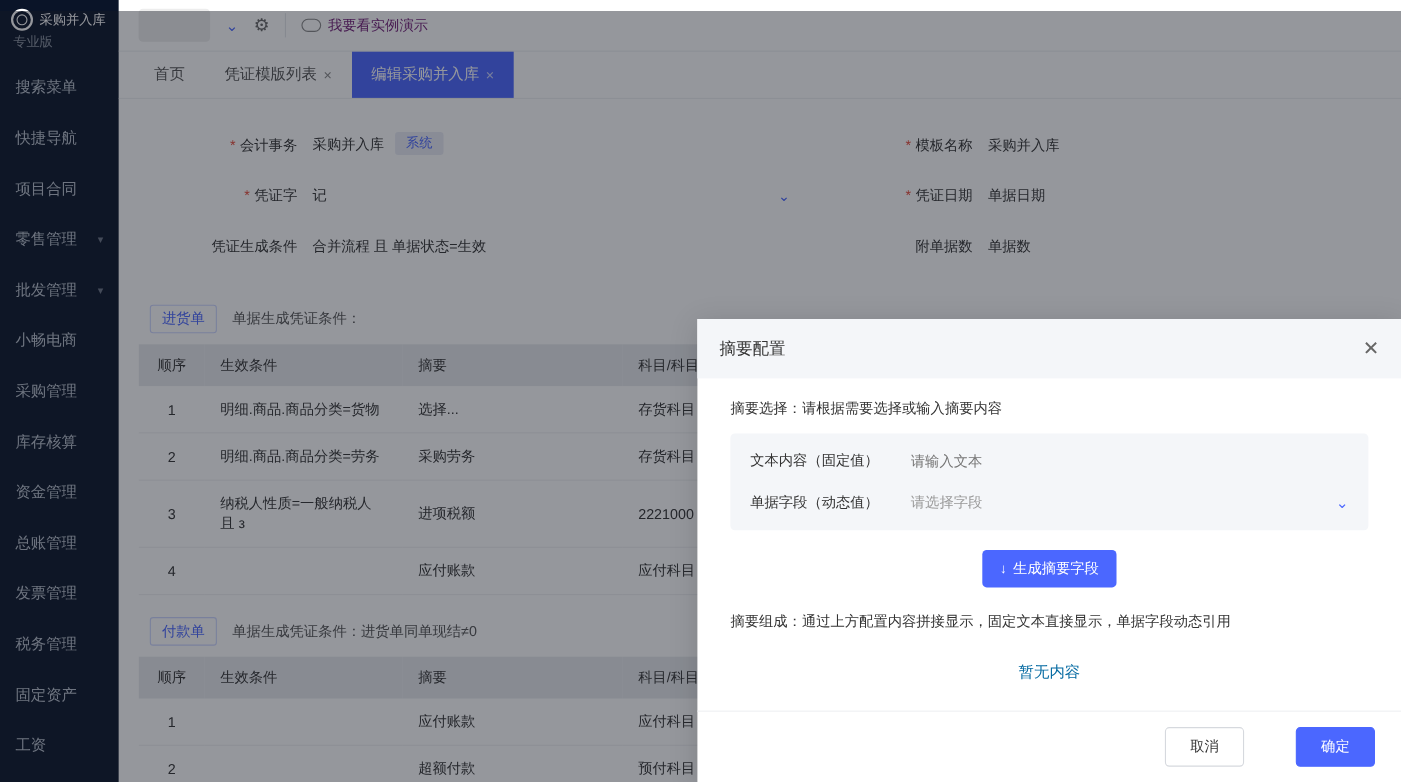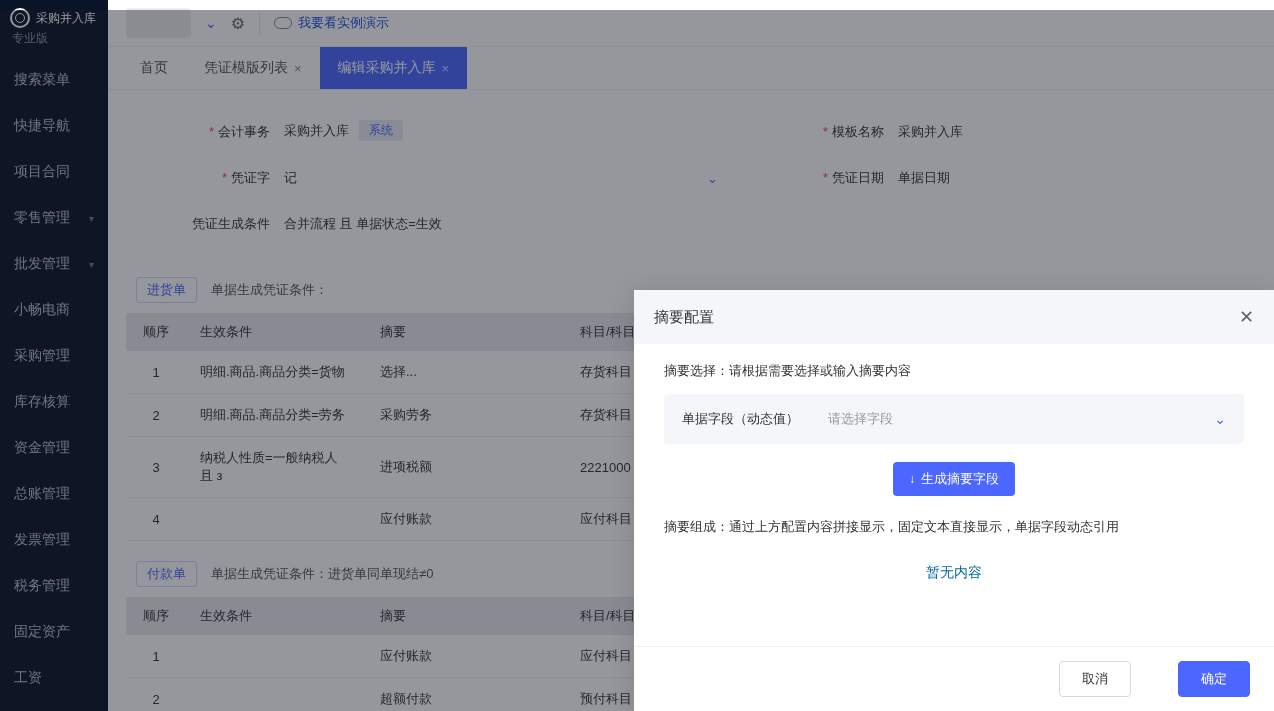--- a/index.html
+++ b/index.html
@@ -11,21 +11,21 @@
 .logo-glyph::before { content: ""; position: absolute; inset: 3px; border: 1px solid #fff; border-radius: 50%; }
 .edition { padding: 0 12px 10px; font-size: 12px; color: #8a93a0; }
 .side-item { padding: 14px 14px; font-size: 14px; cursor: pointer; display: flex; align-items: center; justify-content: space-between; }
 .side-item .chev { font-size: 10px; color: #6c7685; }
 .main { flex: 1; display: flex; flex-direction: column; background: #fff; min-width: 0; }
 .topbar { display: flex; align-items: center; gap: 14px; padding: 8px 18px; border-bottom: 1px solid #eef0f2; }
 .org-box { background: #ededed; color: #999; border-radius: 4px; padding: 6px 40px 6px 12px; font-size: 13px; }
 .chev-down { color: #4b67ff; font-size: 14px; }
 .gear { color: #666; font-size: 16px; }
 .divider-v { width: 1px; height: 22px; background: #e3e6ea; }
-.demo-link { display: flex; align-items: center; gap: 6px; color: #1d4ed8; cursor: pointer; }
+.demo-link { display: flex; align-items: center; gap: 6px; color: #701a75; cursor: pointer; }
 .cloud-icon { width: 18px; height: 12px; border: 1.5px solid #888; border-radius: 10px; position: relative; }
 .tabs { display: flex; align-items: stretch; padding: 0 14px; border-bottom: 1px solid #eef0f2; }
 .tab { padding: 12px 18px; font-size: 14px; color: #555; cursor: pointer; display: flex; align-items: center; gap: 6px; }
 .tab.active { background: #4b67ff; color: #fff; }
 .tab .close { font-size: 13px; opacity: .7; }
 .content { flex: 1; overflow: auto; padding: 18px 12px; }
 .form-grid { display: grid; grid-template-columns: 1fr 1fr; column-gap: 40px; row-gap: 28px; padding: 12px 30px 24px; }
 .fld { display: flex; align-items: flex-end; gap: 14px; }
 .fld .lbl { width: 120px; text-align: right; color: #333; font-size: 13px; }
 .fld .lbl .req { color: #e74c3c; margin-right: 4px; }
@@ -171,20 +171,24 @@
           </span>
         </div>
         <div class="fld">
           <span class="lbl"><span class="req">*</span><span>凭证日期</span></span>
           <span class="val">单据日期</span>
         </div>
         <div class="fld">
           <span class="lbl"><span>凭证生成条件</span></span>
           <span class="val">合并流程 且 单据状态=生效</span>
         </div>
+        <div class="fld">
+          <span class="lbl"><span>附单据数</span></span>
+          <span class="val">单据数</span>
+        </div>
       </div>
 
       <div id="sections">
           <div class="section">
             <div class="sec-head">
               <span class="sec-title">进货单</span>
               <span class="sec-desc">单据生成凭证条件：</span>
             </div>
             <table class="tbl">
               <thead>
@@ -261,20 +265,24 @@
   <div class="overlay"></div>
   <div class="modal">
     <div class="modal-head">
       <span class="modal-title">摘要配置</span>
       <span class="modal-close">✕</span>
     </div>
     <div class="modal-body">
       <div class="help">摘要选择：请根据需要选择或输入摘要内容</div>
       <div class="inputs-box">
         <div class="in-row">
+          <span class="in-label">文本内容（固定值）</span>
+          <input class="in-field" placeholder="请输入文本" style="">
+        </div>
+        <div class="in-row">
           <span class="in-label">单据字段（动态值）</span>
           <span class="in-field">请选择字段</span>
           <span class="in-chev">⌄</span>
         </div>
       </div>
       <button class="gen-btn">
         <span class="down-arrow">↓</span>
         <span>生成摘要字段</span>
       </button>
       <div class="compose-help">摘要组成：通过上方配置内容拼接显示，固定文本直接显示，单据字段动态引用</div>

